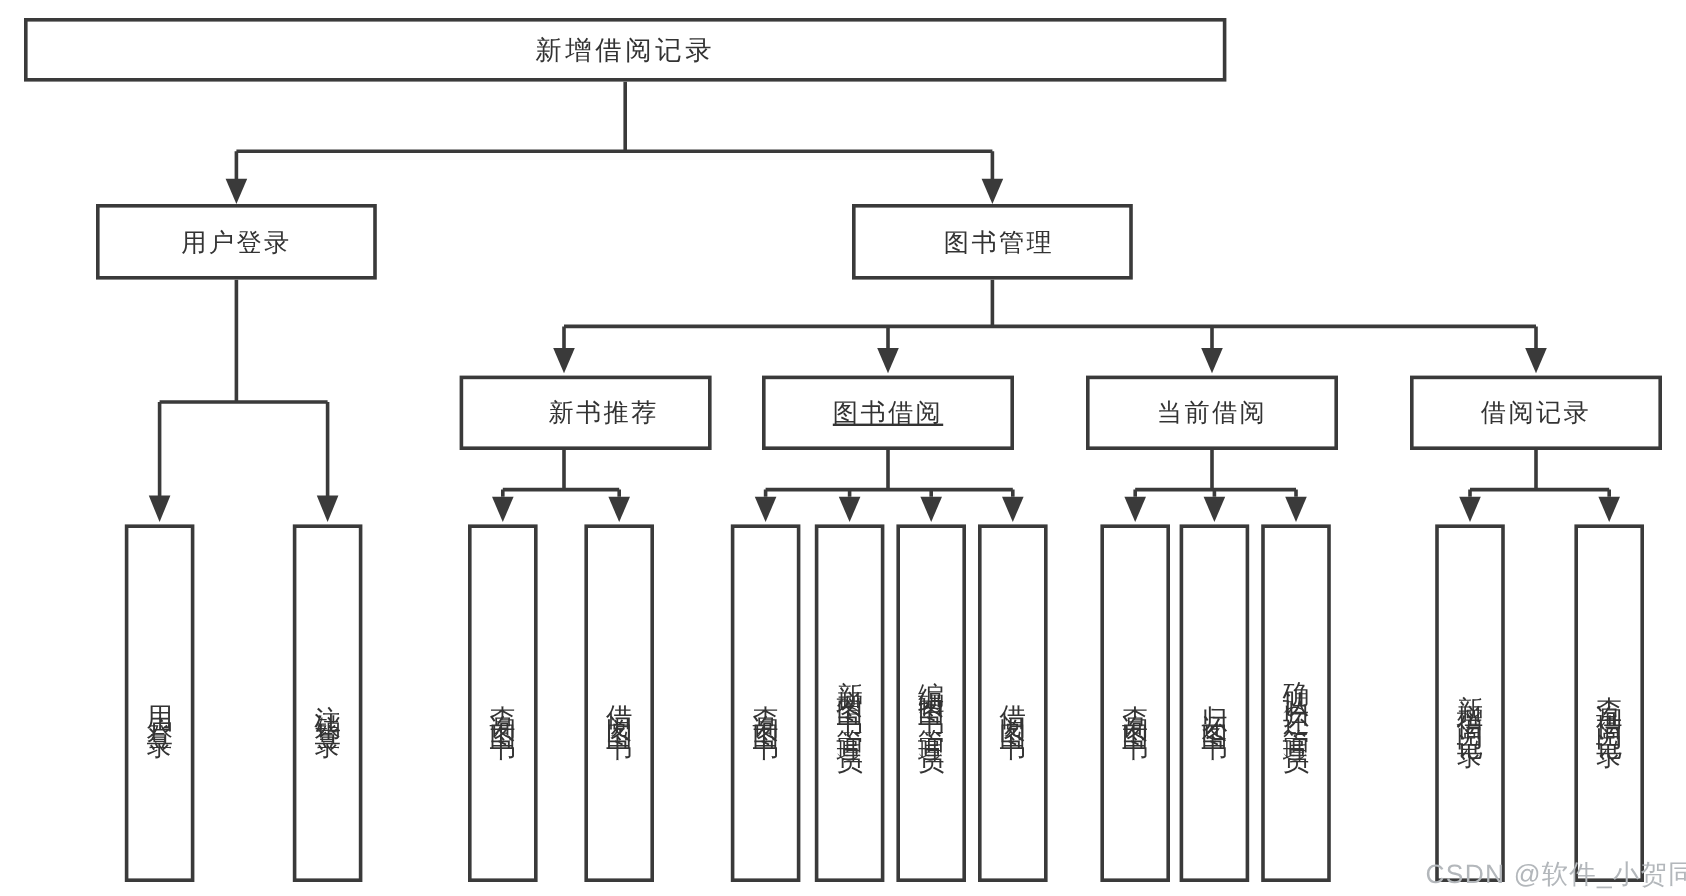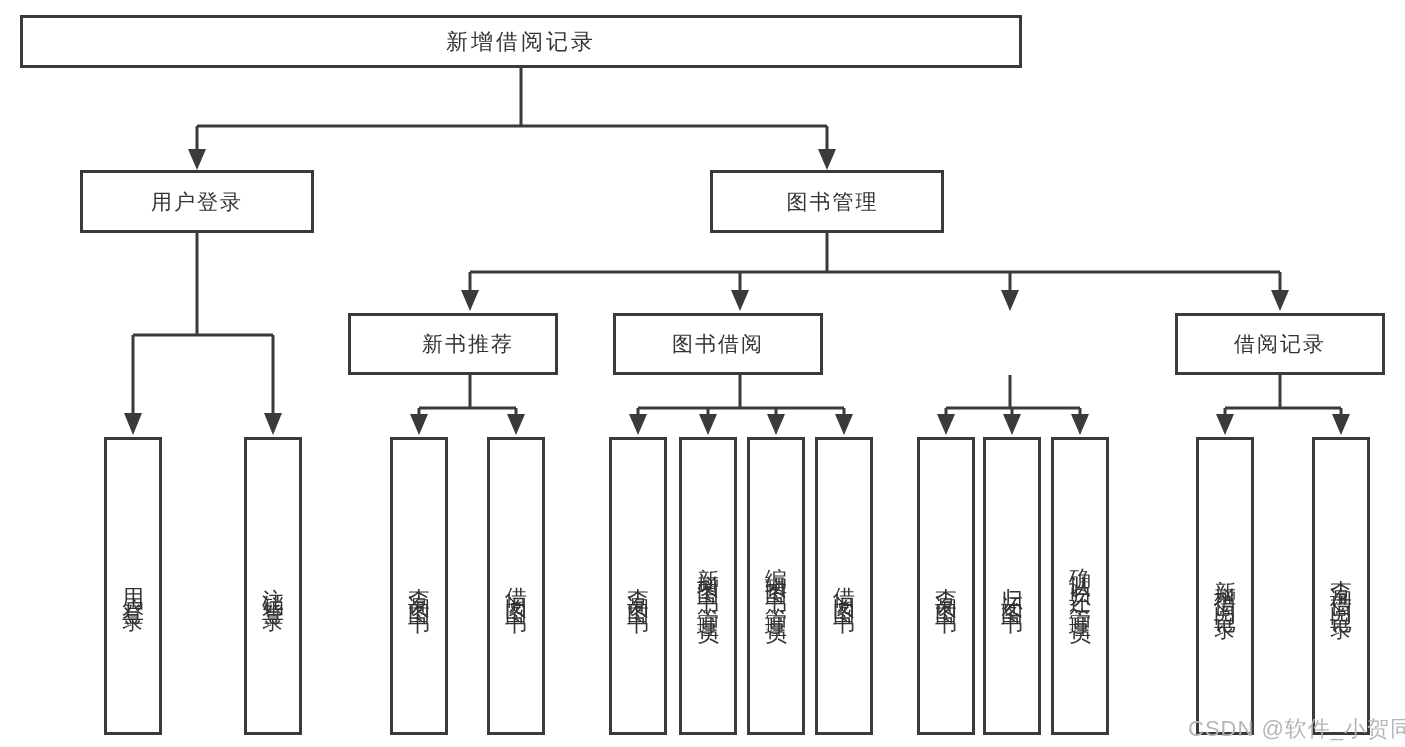--- a/index.html
+++ b/index.html
@@ -49,22 +49,22 @@
     font-size: 22px;
     color: #b3b7bb;
     letter-spacing: 1px;
     white-space: nowrap;
   }
   
   .root-box   { left: 20px;   top: 15px;  width: 1002px; height: 53px; }
   .n-login    { left: 80px;   top: 170px; width: 234px;  height: 63px; }
   .n-mgmt     { left: 710px;  top: 170px; width: 234px;  height: 63px; padding-left: 11px; }
   .l3         { top: 313px; height: 62px; width: 210px; }
-  .n-recommend{ left: 348px; padding-left: 30px; }
-  .n-borrow   { left: 613px; }
+  .n-recommend{ left: 383px; padding-left: 30px; }
+  .n-borrow   { left: 635px; text-decoration: underline; }
   .n-current  { left: 905px; }
   .n-records  { left: 1175px; }
   .leaf       { top: 437px; height: 298px; width: 58px; }
   .lf-1  { left: 104px; }  .lf-2  { left: 244px; }
   .lf-3  { left: 390px; }  .lf-4  { left: 487px; }
   .lf-5  { left: 609px; }  .lf-6  { left: 679px; }
   .lf-7  { left: 747px; }  .lf-8  { left: 815px; }
   .lf-9  { left: 917px; }  .lf-10 { left: 983px; }
   .lf-11 { left: 1051px; } .lf-12 { left: 1196px; }
   .lf-13 { left: 1312px; }
@@ -128,20 +128,23 @@
   <div class="box n-mgmt">
     <span class="h-label">图书管理</span>
   </div>
 
   <div class="box l3 n-recommend">
     <span class="h-label">新书推荐</span>
   </div>
   <div class="box l3 n-borrow">
     <span class="h-label">图书借阅</span>
   </div>
+  <div class="box l3 n-current">
+    <span class="h-label">当前借阅</span>
+  </div>
   <div class="box l3 n-records">
     <span class="h-label">借阅记录</span>
   </div>
 
   <div class="box leaf lf-1">
     <span class="vtext">用户登录</span>
   </div>
   <div class="box leaf lf-2">
     <span class="vtext">注销登录</span>
   </div>

